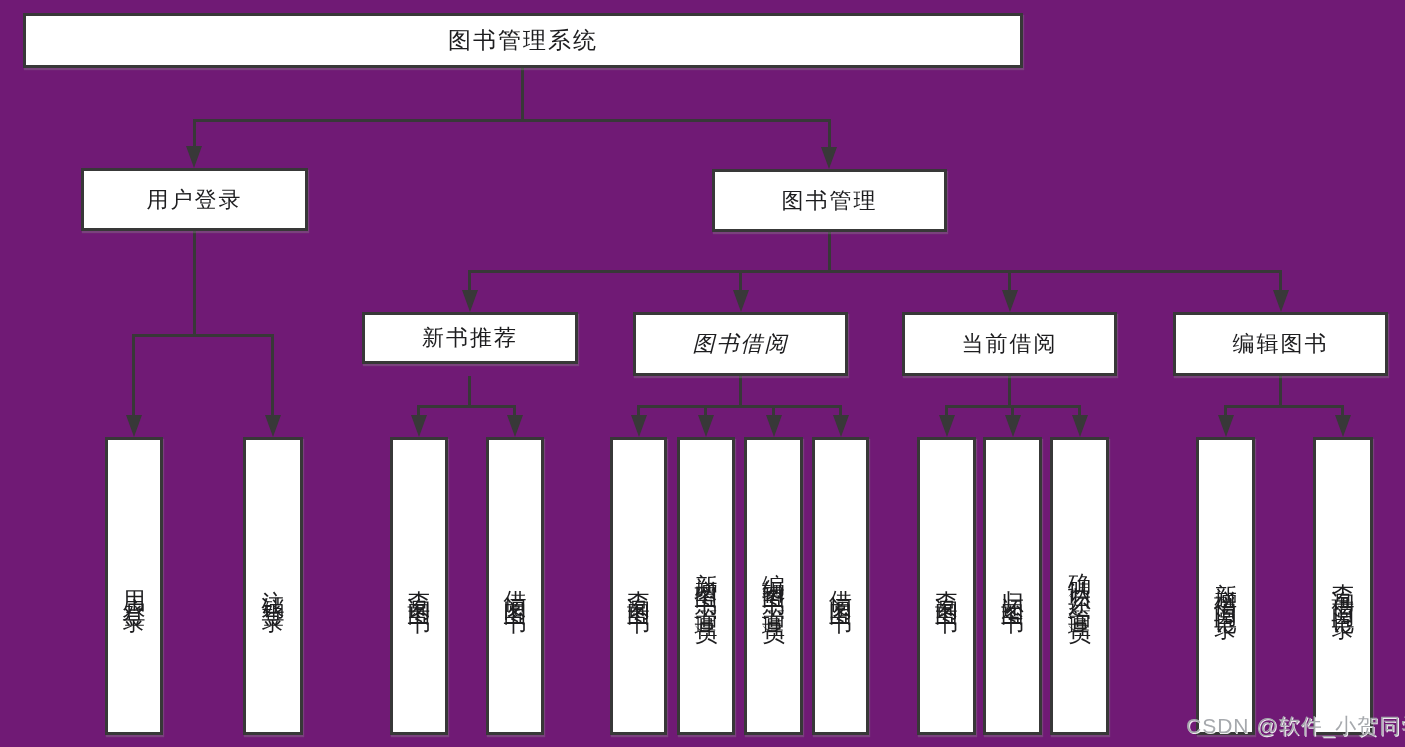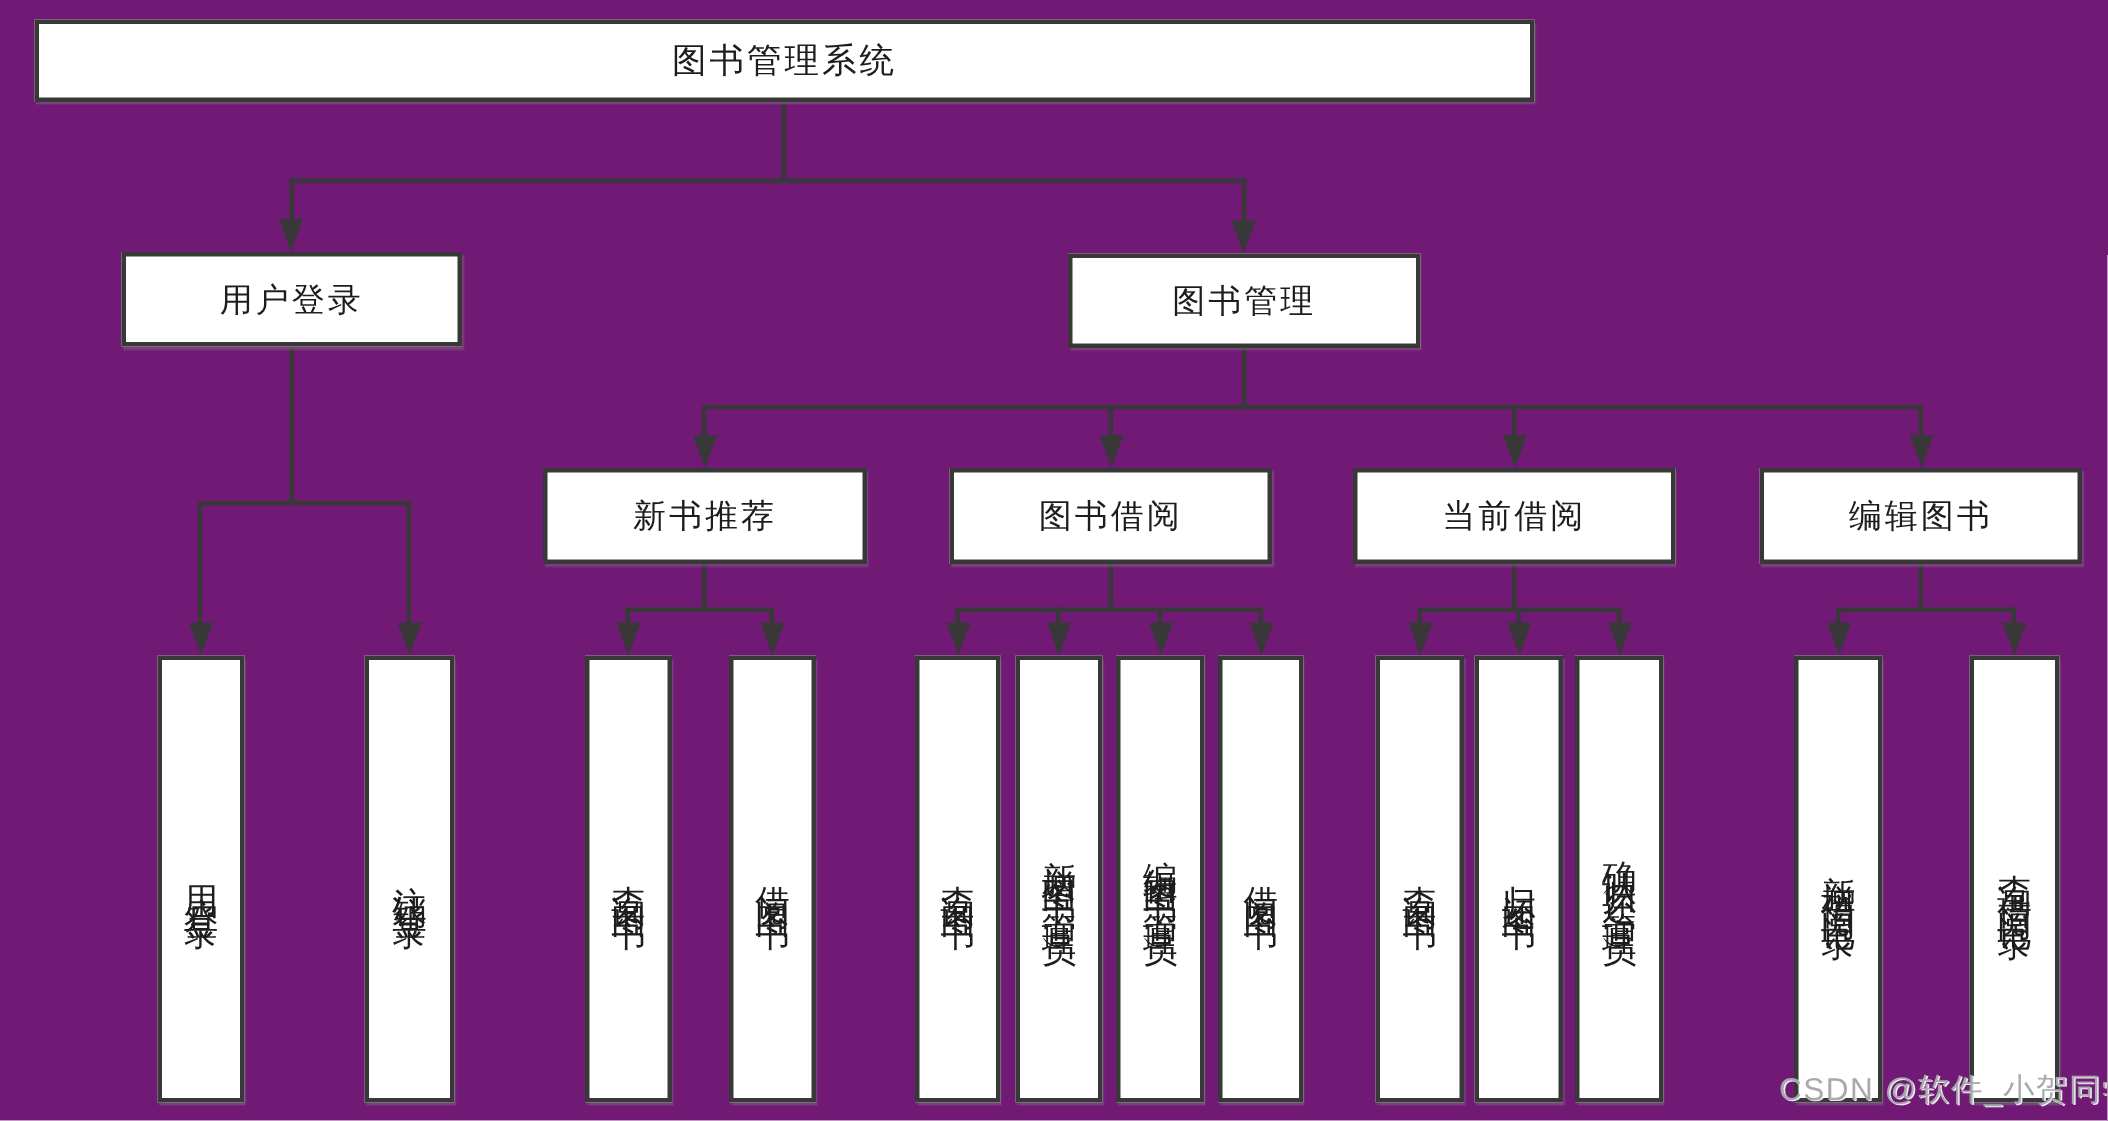--- a/index.html
+++ b/index.html
@@ -137,24 +137,24 @@
     <span>图书管理系统</span>
   </div>
 
   <div class="node h" style="left:81px; top:168px; width:227px; height:63px;">
     <span>用户登录</span>
   </div>
   <div class="node h" style="left:712px; top:169px; width:235px; height:63px;">
     <span>图书管理</span>
   </div>
 
-  <div class="node h" style="left:362px; top:312px; width:216px; height:64px;justify-content:center;">
+  <div class="node h" style="left:362px; top:312px; width:216px; height:52px;justify-content:center;">
     <span>新书推荐</span>
   </div>
-  <div class="node h" style="left:633px; top:312px; width:215px; height:64px;">
+  <div class="node h" style="left:633px; top:312px; width:215px; height:64px;font-style:italic;">
     <span>图书借阅</span>
   </div>
   <div class="node h" style="left:902px; top:312px; width:215px; height:64px;">
     <span>当前借阅</span>
   </div>
   <div class="node h" style="left:1173px; top:312px; width:215px; height:64px;">
     <span>编辑图书</span>
   </div>
 
   <div class="node v" style="left:105px; top:437px; width:58px; height:298px;">

